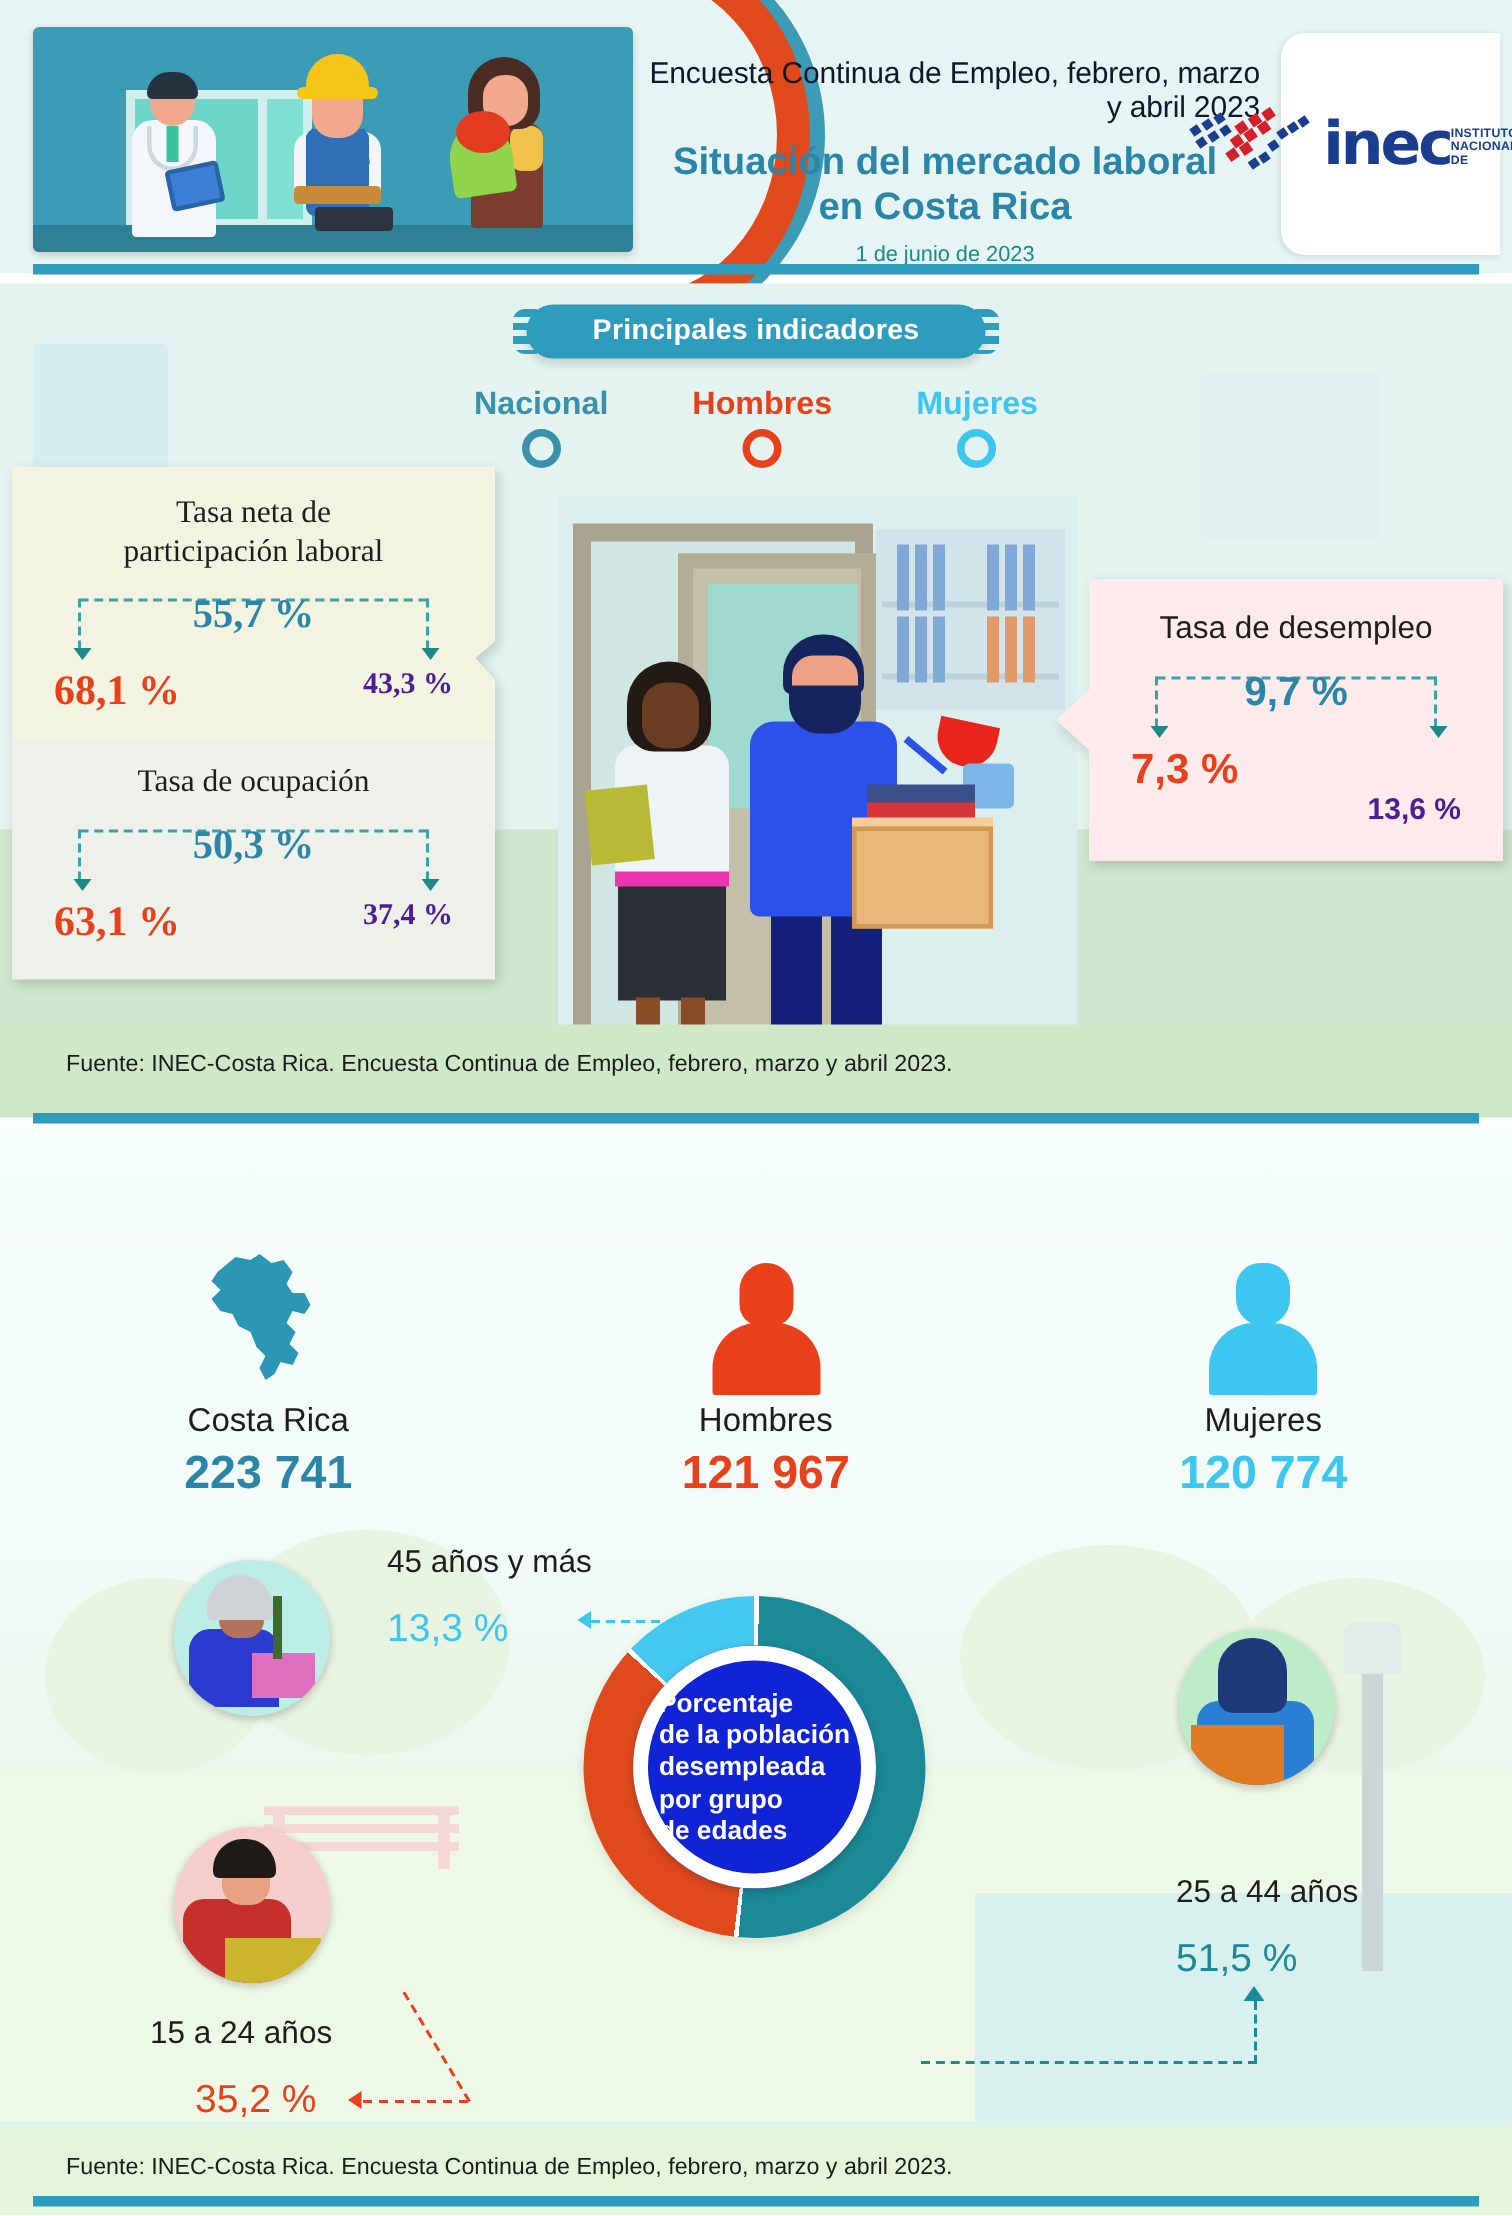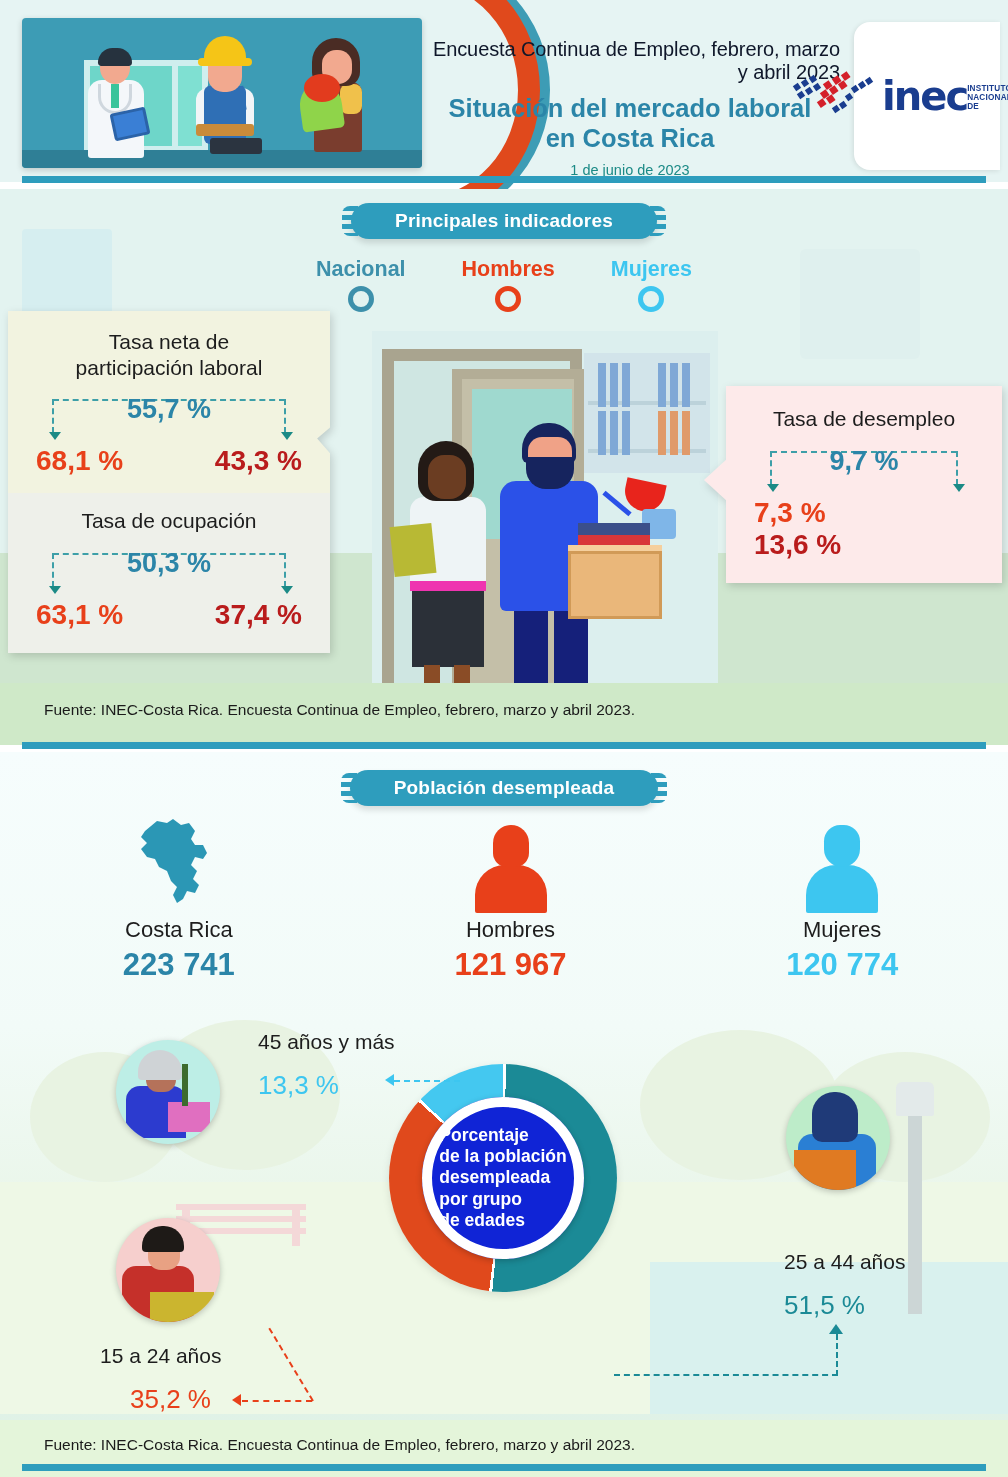--- a/index.html
+++ b/index.html
@@ -125,41 +125,42 @@
   .leg { text-align:center; }
   .leg-label { font-size:21.5px; font-weight:bold; }
   .leg-gear { margin: 4px auto 0; width:26px; height:26px; position:relative; }
   .gear-ring { width:26px; height:26px; border-radius:50%; border:5px solid currentColor; position:relative; }
   .gear-ring::after{ content:""; position:absolute; inset:-4px; border-radius:50%;
      background: repeating-conic-gradient(currentColor 0deg 12deg, transparent 12deg 33deg); z-index:-1;}
 
   .panel-left {
     position:absolute; left:8px; top:122px; width:322px;
     filter: drop-shadow(2px 3px 4px rgba(0,0,0,.16));
+    font-family: Liberation Serif, serif;
   }
   .pl-top {
     background:#f2f3e0; padding:18px 14px 16px; position:relative;
     clip-path: polygon(0 0, 100% 0, 100% 64%, 96% 70%, 100% 78%, 100% 100%, 0 100%);
   }
   .pl-bot { background:#eef0ea; padding:16px 14px 22px; margin-top:-1px; }
   .panel-right {
     position:absolute; left:726px; top:197px; width:276px;
     background:#fdeaea; padding:20px 14px 22px;
     filter: drop-shadow(2px 3px 4px rgba(0,0,0,.16));
   }
   .panel-right::before {
     content:""; position:absolute; left:-22px; top:72px;
     border-top:22px solid transparent; border-bottom:22px solid transparent;
     border-right:24px solid #fdeaea;
   }
   .p-title { text-align:center; font-size:21px; color:#1d1d1d; line-height:1.22; }
   .p-nat { text-align:center; font-size:27px; font-weight:bold; color:#2b85a8; margin-top:14px; position:relative; z-index:2;}
   .p-row { display:flex; justify-content:space-between; padding: 0 14px; margin-top:9px; }
   .p-men { font-size:28px; font-weight:bold; color:#e8401a; }
-  .p-wom { font-size:28px; font-weight:bold; color:#b91c1c; }
+  .p-wom { font-size:20px; font-weight:bold; color:#4c1d95;text-align:right; }
   .bracket { position:relative; height:0; }
   .bracket .bl, .bracket .br {
     position:absolute; top:-26px; width:0; height:34px; border-left:2px dashed #3d9fa8;
   }
   .bracket .bl { left:30px; } .bracket .br { right:30px; }
   .bracket .bl::after, .bracket .br::after {
     content:""; position:absolute; left:-5px; bottom:-7px; width:0; height:0;
     border-left:6px solid transparent; border-right:6px solid transparent; border-top:8px solid #1b8a86;
   }
   .bracket .top { position:absolute; top:-26px; left:31px; right:31px; border-top:2px dashed #3d9fa8; }
@@ -203,21 +204,21 @@
   .sec2 {
     position:absolute; left:0; top:752px; width:1008px; height:725px;
     background: linear-gradient(#f6fdfd 0%, #f2fbf8 38%, #eaf6ea 62%, #ddf1e6 100%);
     overflow:hidden;
   }
   .sec2-tree { position:absolute; border-radius:50%; background:#e8f3e2; }
   .sec2-ground { position:absolute; left:0; top:430px; width:1008px; height:232px; background:#eef8e6; }
   .sec2-pond { position:absolute; left:650px; top:510px; width:358px; height:152px; background:#d9f1ee; }
   .sec2-src { position:absolute; left:0; bottom:0; width:1008px; height:57px; background:#e4f5da; }
 
-  .stat3 { position:absolute; left:0; top:63px; width:1008px; display:flex;padding-left:13px; }
+  .stat3 { position:absolute; left:0; top:80px; width:1008px; display:flex;padding-left:13px; }
   .stat-col { flex:1; text-align:center; }
   .stat-icon { height:96px; display:flex; align-items:flex-end; justify-content:center; }
   .person-sil { width:72px; height:86px; position:relative; }
   .person-sil .h { position:absolute; left:18px; top:0; width:36px; height:42px; border-radius:18px 18px 14px 14px; background:currentColor;}
   .person-sil .b { position:absolute; left:0; top:40px; width:72px; height:48px; border-radius:30px 30px 2px 2px; background:currentColor;}
   .stat-label { font-size:22px; color:#1d1d1d; margin-top:6px; }
   .stat-val { font-size:31px; font-weight:bold; margin-top:4px; }
 
   .cr-map { width:92px; height:96px; position:relative; }
   .cr-map svg { width:92px; height:96px; display:block; }
@@ -499,23 +500,20 @@
     <div class="lamp-post"></div>
     <div class="lamp-head"></div>
     <div class="bench">
       <i style="top:0;"></i>
         <i style="top:12px;"></i>
         <i style="top:24px;"></i>
       <b style="left:6px;"></b>
         <b style="left:116px;"></b>
     </div>
 
-    <div class="pill-wrap" style="top:18px;">
-      <span class="pill">Población desempleada</span>
-    </div>
 
     <div class="stat3">
       <div class="stat-col">
         <div class="stat-icon">
           <div class="cr-map">
             <svg viewBox="0 0 92 96" aria-hidden="true">
               <path fill="#2b97b5" d="M12 16 L24 6 L34 8 L40 4 L48 10 L56 8 L62 16 L58 24 L62 30 L70 30 L74 38 L70 44 L62 42 L58 50 L64 56 L60 64 L66 70 L62 78 L54 76 L50 84 L44 88 L40 80 L44 72 L38 66 L34 56 L26 52 L22 44 L14 42 L8 34 L14 28 L8 22 Z"></path>
             </svg>
           </div>
         </div>

